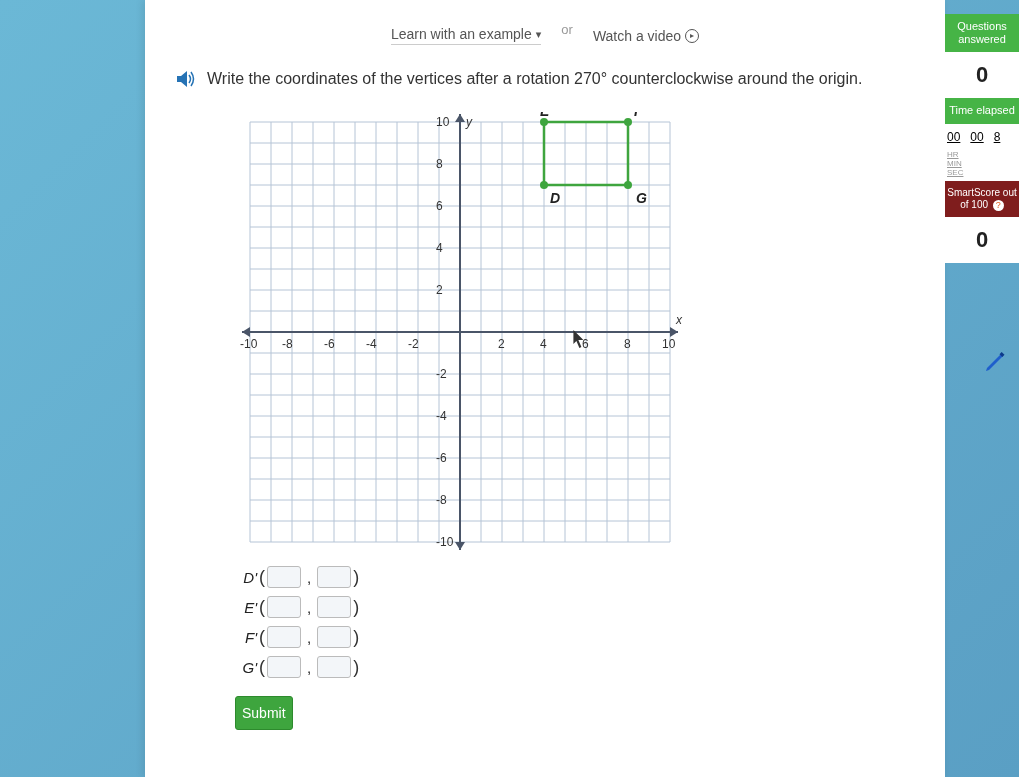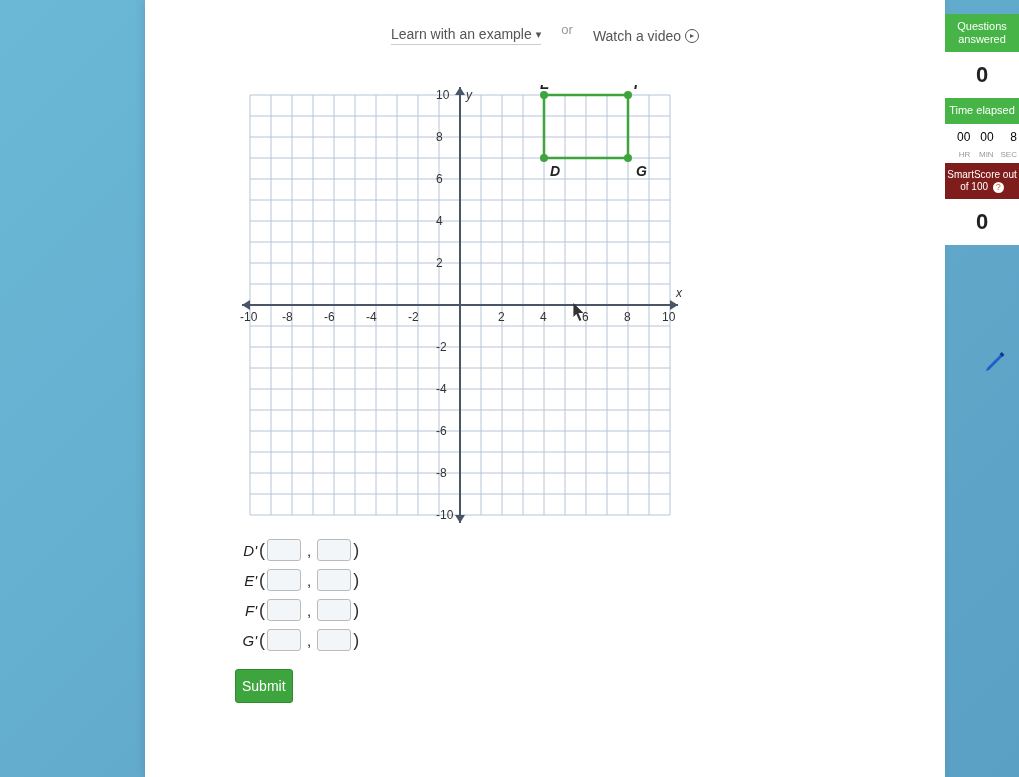--- a/index.html
+++ b/index.html
@@ -133,22 +133,22 @@
   background: #46b446;
   color: #fff;
   padding: 6px 2px;
   font-size: 11px;
   line-height: 1.2;
 }
 .score-header.orange { background: #7f1d1d; font-size:10px; }
 .score-header.blue { background: #46b446; }
 .score-val { padding: 10px 0; font-size: 22px; font-weight: bold; color: #222; }
 .time-row { display: flex; justify-content: space-around; padding: 6px 2px; font-size: 12px;}
-.time-label-row { display: flex; justify-content: space-around; font-size: 8px; color: #999; padding: 0 2px 4px; }
-.time-cell { flex: 1; text-align: right; }
+.time-label-row { display: flex; justify-content: space-around; font-size: 8px; color: #999; padding: 0 2px 4px; flex-direction: column; }
+.time-cell { flex: 1; text-align: left; text-decoration: underline; }
 .help-q {
   display: inline-block;
   width: 11px; height: 11px;
   background: #fff;
   color: #e05a1a;
   border-radius: 50%;
   font-size: 9px;
   line-height: 11px;
   margin-left: 2px;
 }
@@ -179,20 +179,30 @@
       <span class="chevron-down">▾</span>
     </span>
     <span class="or-text">or</span>
     <span class="header-link">
       <span>Watch a video</span>
       <span class="play-circle">▸</span>
     </span>
   </div>
 
   <div class="question-area">
+    <div class="question-row">
+      <span class="sound-icon">
+        <svg width="22" height="20" viewBox="0 0 22 20">
+            <path d="M2 7 L2 13 L6 13 L12 18 L12 2 L6 7 Z" fill="#2673b5"></path>
+            <path d="M14 6 Q17 10 14 14" stroke="#2673b5" stroke-width="1.5" fill="none"></path>
+            <path d="M16 3 Q21 10 16 17" stroke="#2673b5" stroke-width="1.5" fill="none"></path>
+          </svg>
+      </span>
+      <div class="question-text">Write the coordinates of the vertices after a rotation 270° counterclockwise around the origin.</div>
+    </div>
 
     <div class="graph-container">
       <svg id="graph-svg" width="480" height="440">
           <line x1="20" y1="430" x2="20" y2="10" class="grid-line"></line>
           <line x1="41" y1="430" x2="41" y2="10" class="grid-line"></line>
           <line x1="62" y1="430" x2="62" y2="10" class="grid-line"></line>
           <line x1="83" y1="430" x2="83" y2="10" class="grid-line"></line>
           <line x1="104" y1="430" x2="104" y2="10" class="grid-line"></line>
           <line x1="125" y1="430" x2="125" y2="10" class="grid-line"></line>
           <line x1="146" y1="430" x2="146" y2="10" class="grid-line"></line>

